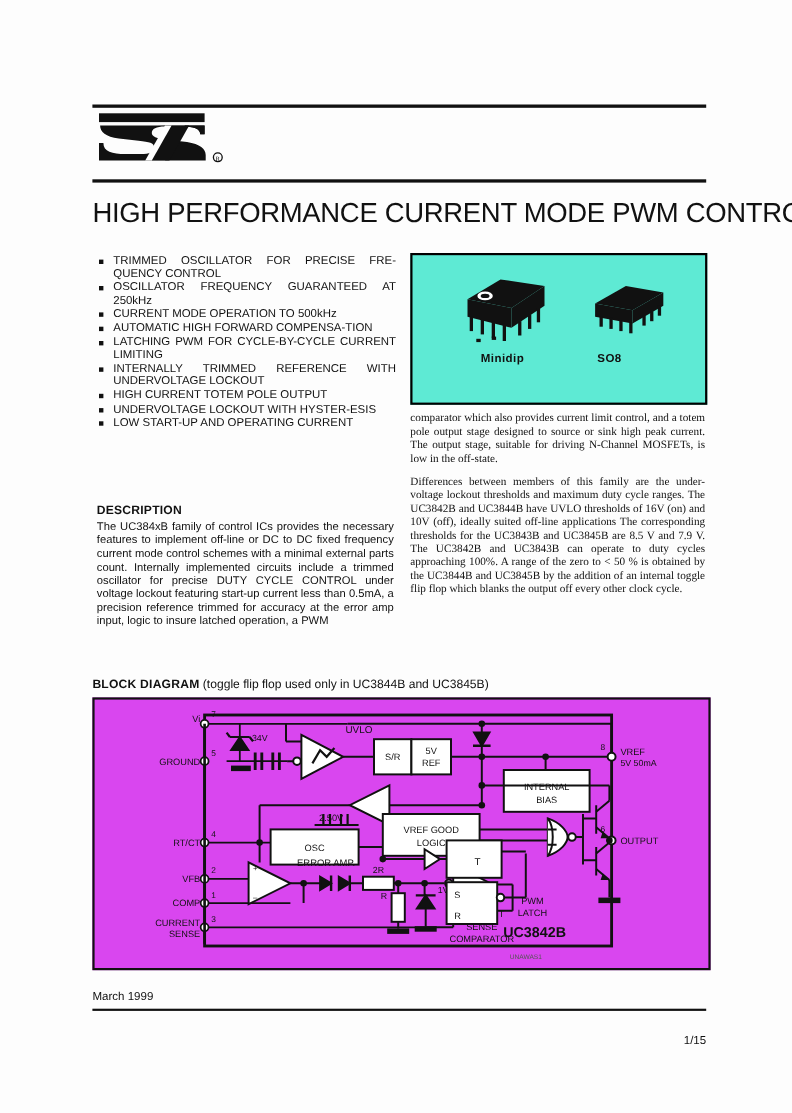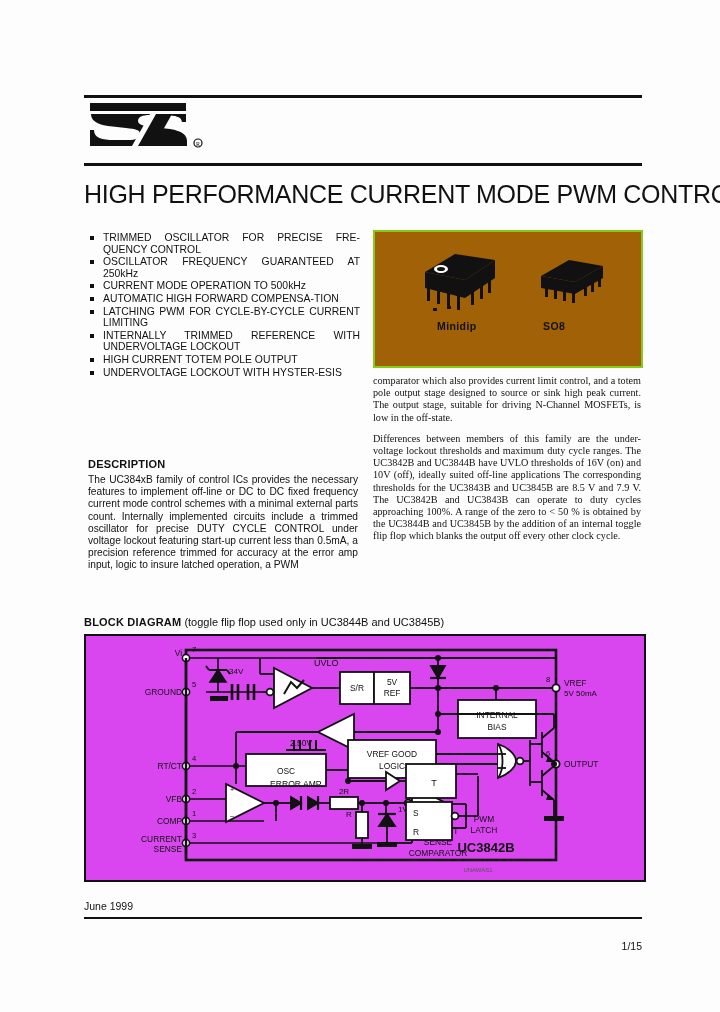--- a/index.html
+++ b/index.html
@@ -40,21 +40,21 @@
     position:relative;padding-left:15px;margin-bottom:1px;
     text-align:justify;
   }
   .feat .sq{
     position:absolute;left:2px;top:4px;width:4px;height:4px;background:#111;
   }
 
   
   .pkgbox{
     position:absolute;left:373px;top:230px;width:266px;height:134px;
-    border:2px solid #84cc16;background:#a16207;
+    border:2px solid #000000;background:#5eead4;
   }
   .pkg-label{
     position:absolute;font-weight:bold;font-size:10.5px;letter-spacing:0.4px;
   }
   .pkg-minidip{left:62px;top:88px;}
   .pkg-so8{left:168px;top:88px;}
   .pkg-art{position:absolute;}
 
   
   .desc-head{
@@ -140,20 +140,24 @@
       <span class="sq"></span>
       <span>INTERNALLY TRIMMED REFERENCE WITH UNDERVOLTAGE LOCKOUT</span>
     </div>
     <div class="feat">
       <span class="sq"></span>
       <span>HIGH CURRENT TOTEM POLE OUTPUT</span>
     </div>
     <div class="feat">
       <span class="sq"></span>
       <span>UNDERVOLTAGE LOCKOUT WITH HYSTER-ESIS</span>
+    </div>
+    <div class="feat">
+      <span class="sq"></span>
+      <span>LOW START-UP AND OPERATING CURRENT</span>
     </div>
   </div>
 
   <div class="pkgbox">
     <svg class="pkg-art" style="left:28px;top:10px;" width="110" height="80" viewBox="0 0 110 80">
       <path d="M22 30 L52 12 L92 18 L62 38 Z" fill="#111"></path>
       <path d="M22 30 L62 38 L62 56 L22 46 Z" fill="#111"></path>
       <path d="M62 38 L92 18 L92 36 L62 56 Z" fill="#111"></path>
       <ellipse cx="38" cy="27" rx="7" ry="4" fill="#fff"></ellipse>
       <ellipse cx="38" cy="27" rx="4" ry="2" fill="#111"></ellipse>
@@ -458,17 +462,17 @@
         <text x="460" y="120" font-size="7.6">6</text>
         <text x="478" y="131" font-size="8.4">OUTPUT</text>
       </g>
 
       <text x="400" y="216" font-size="13" font-weight="bold" fill="#111" stroke="none" text-anchor="middle">UC3842B</text>
 
       <text x="392" y="236" font-size="6" fill="#555" stroke="none" text-anchor="middle">UNAWAS1</text>
     </svg>
   </div>
 
-  <div class="ftr-left">June 1999</div>
+  <div class="ftr-left">March 1999</div>
   <div class="ftr-right">1/15</div>
   <div class="ftr-rule"></div>
 
 </div>
 
 </body></html>

